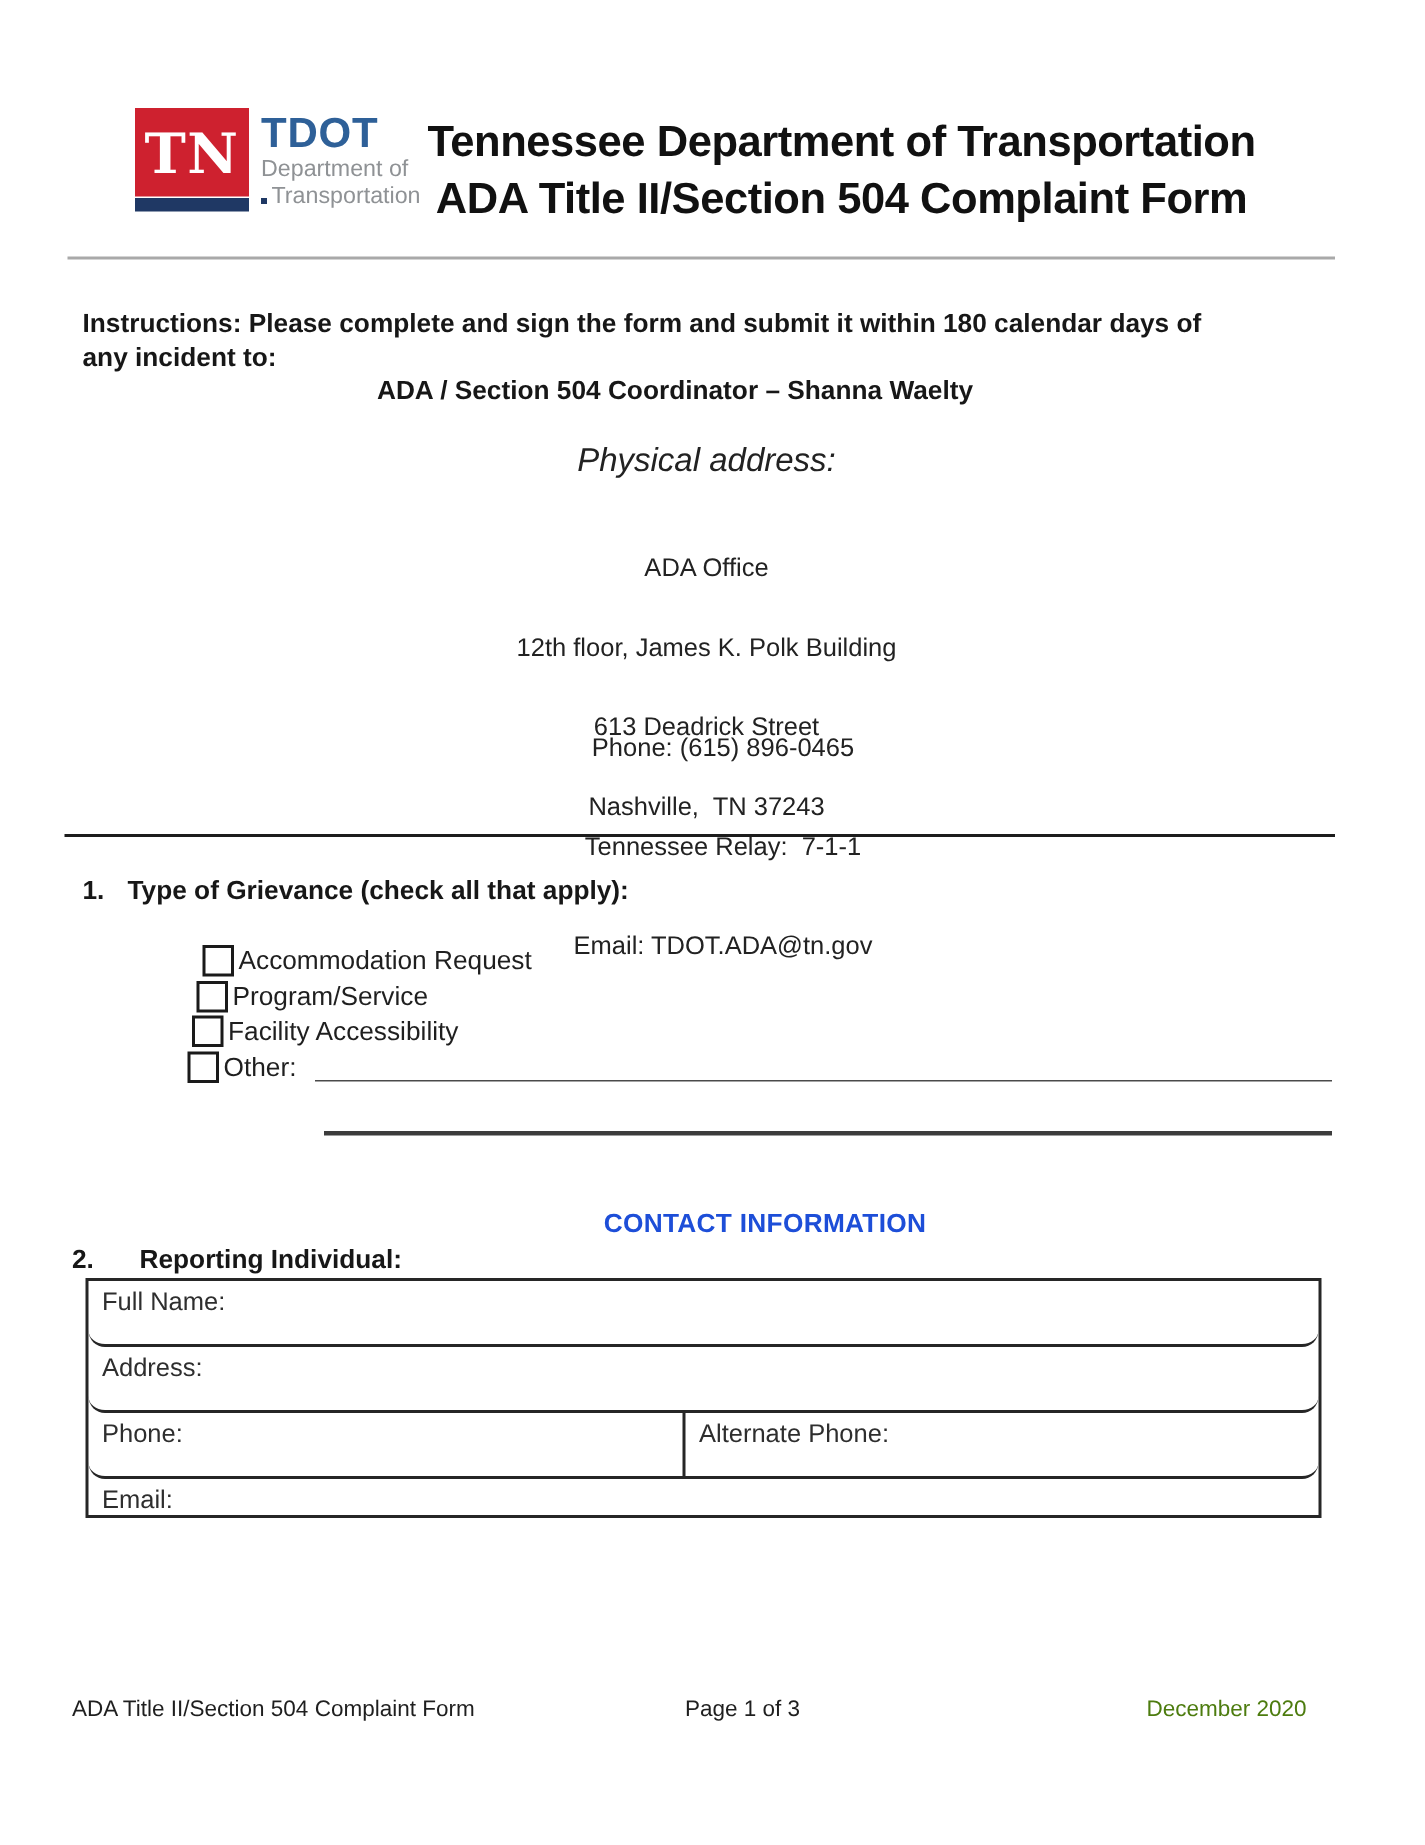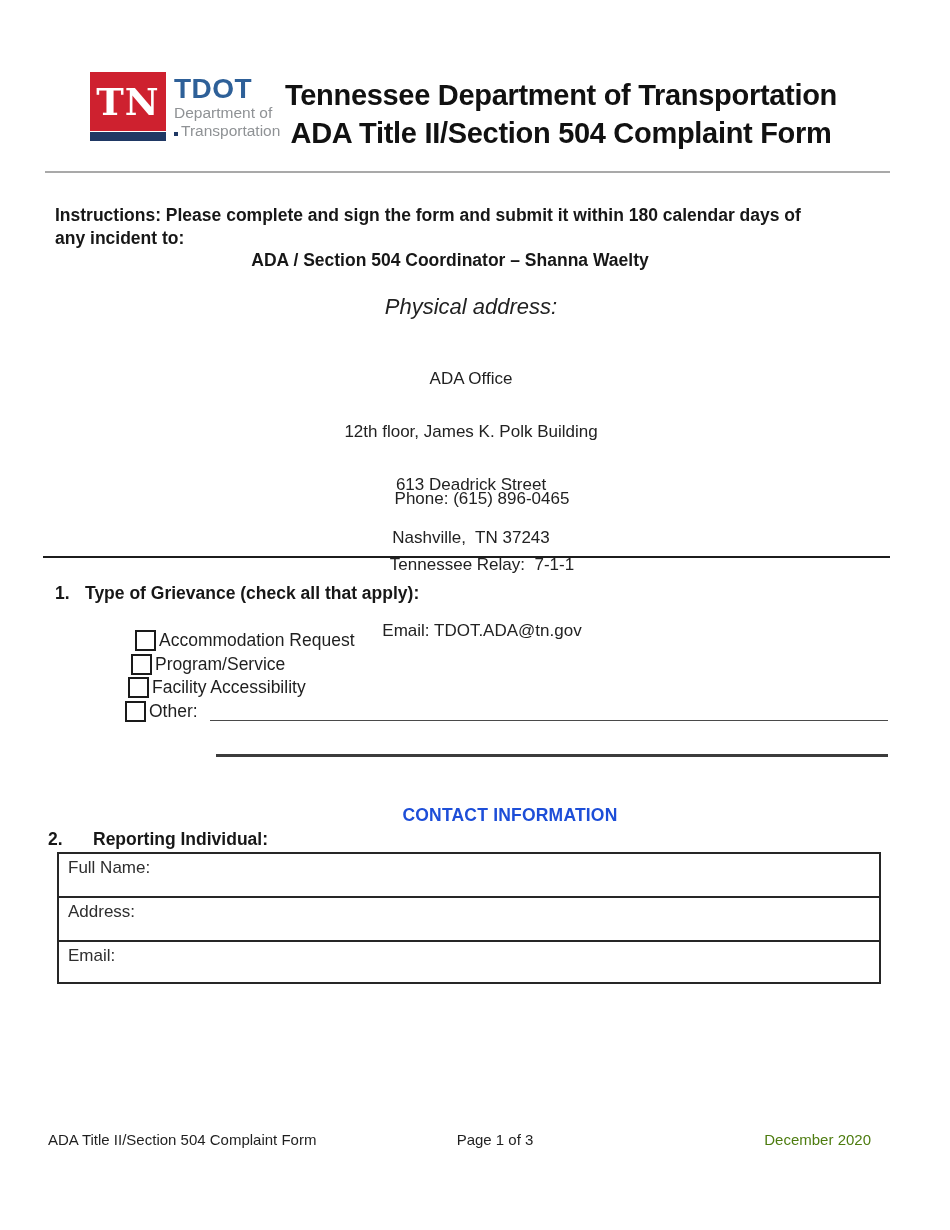--- a/index.html
+++ b/index.html
@@ -43,22 +43,22 @@
   .cr3{left:125px;top:701px;width:763px;}
   .other-line{flex:1;height:19px;border-bottom:1.5px solid #4a4a4a;margin-left:12px;}
   .extra-line{left:216px;top:754px;width:672px;height:2.5px;background:#3c3c3c;}
 
   .contact-head{left:70px;top:793px;width:880px;text-align:center;font-weight:bold;font-size:17.5px;letter-spacing:0.2px;color:#1d4ed8;margin-top:12px;}
 
   
   .sec2{left:48px;top:829px;display:flex;font-weight:bold;font-size:17.5px;color:#171717;}
   .sec2 .num{width:45px;}
   .ctable{left:57px;top:852px;width:820px;border:2px solid #262626;}
-  .trow{height:42px;border-bottom:2px solid #262626;box-sizing:content-box;}
-  .trow:last-child{border-bottom:none;height:40px;}
+  .trow{height:42px;border-bottom:2px solid #262626;box-sizing:content-box;border-radius:11px;}
+  .trow:last-child{border-bottom:none;height:24px;}
   .trow .lbl{padding:4px 0 0 9px;font-size:17px;color:#2e2e2e;}
   .split{display:flex;}
   .cell-l{width:396px;border-right:2px solid #262626;flex:none;}
   .cell-r{flex:1;}
 
   
   .footer-l{left:48px;top:1131px;font-size:15px;color:#1f1f1f;}
   .footer-c{left:0;top:1131px;width:990px;text-align:center;font-size:15px;color:#1f1f1f;}
   .footer-r{top:1131px;right:79px;font-size:15px;color:#4d7c0f;}
 </style>
@@ -144,20 +144,28 @@
     <span>Reporting Individual:</span>
   </div>
 
   <div class="abs ctable">
     <div class="trow">
       <div class="lbl">Full Name:</div>
     </div>
     <div class="trow">
       <div class="lbl">Address:</div>
     </div>
+    <div class="trow split">
+      <div class="cell-l">
+        <div class="lbl">Phone:</div>
+      </div>
+      <div class="cell-r">
+        <div class="lbl">Alternate Phone:</div>
+      </div>
+    </div>
     <div class="trow">
       <div class="lbl">Email:</div>
     </div>
   </div>
 
   <div class="abs footer-l">ADA Title II/Section 504 Complaint Form</div>
   <div class="abs footer-c">Page 1 of 3</div>
   <div class="abs footer-r">December 2020</div>
 
 </div>

